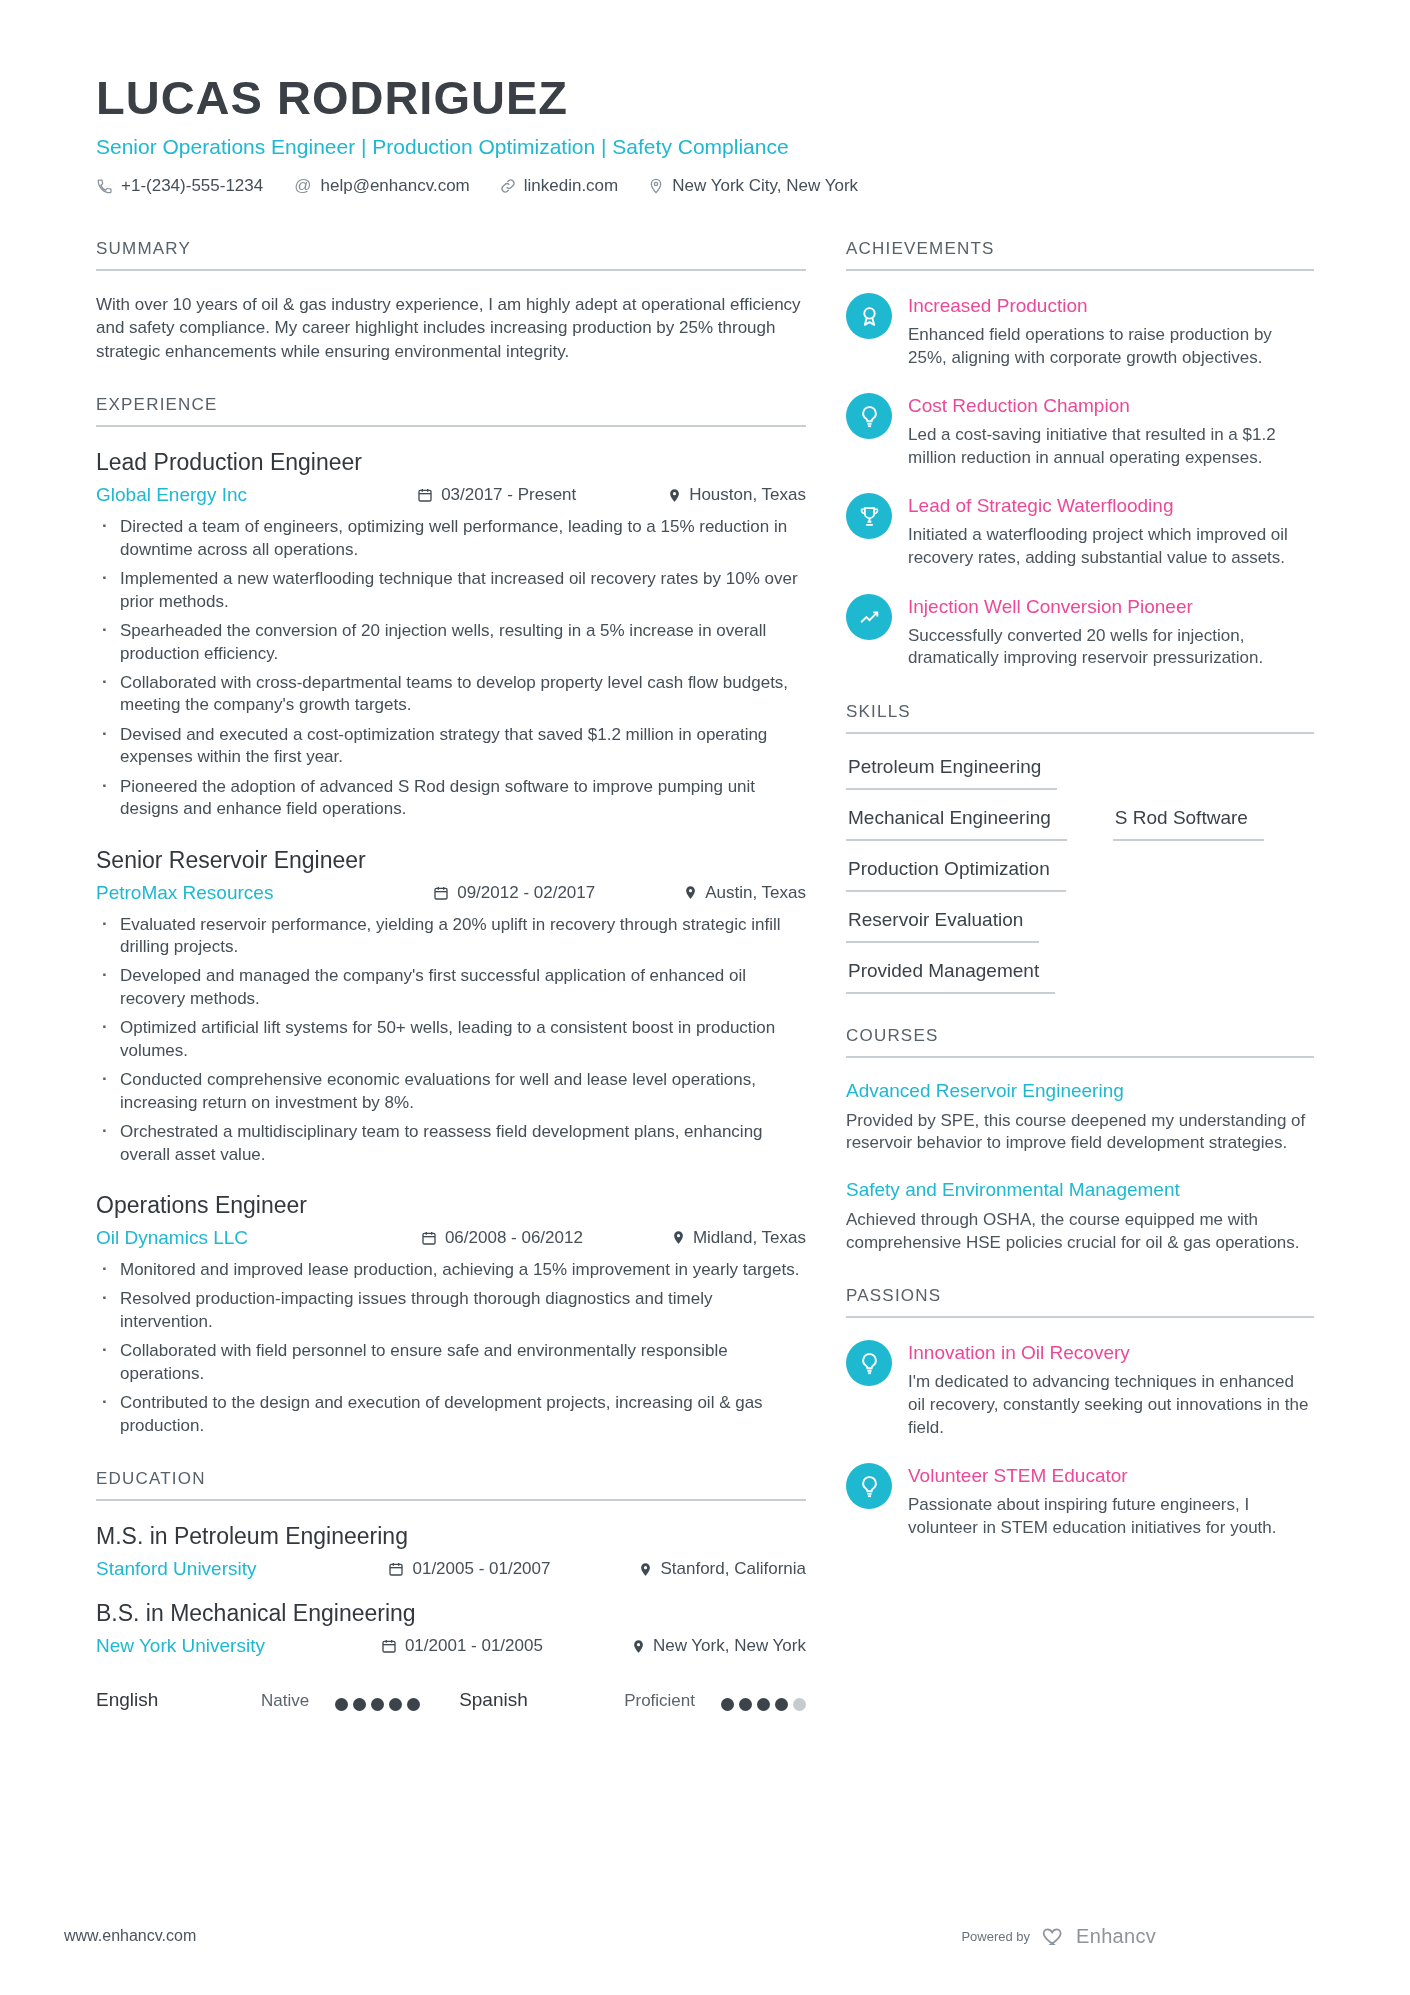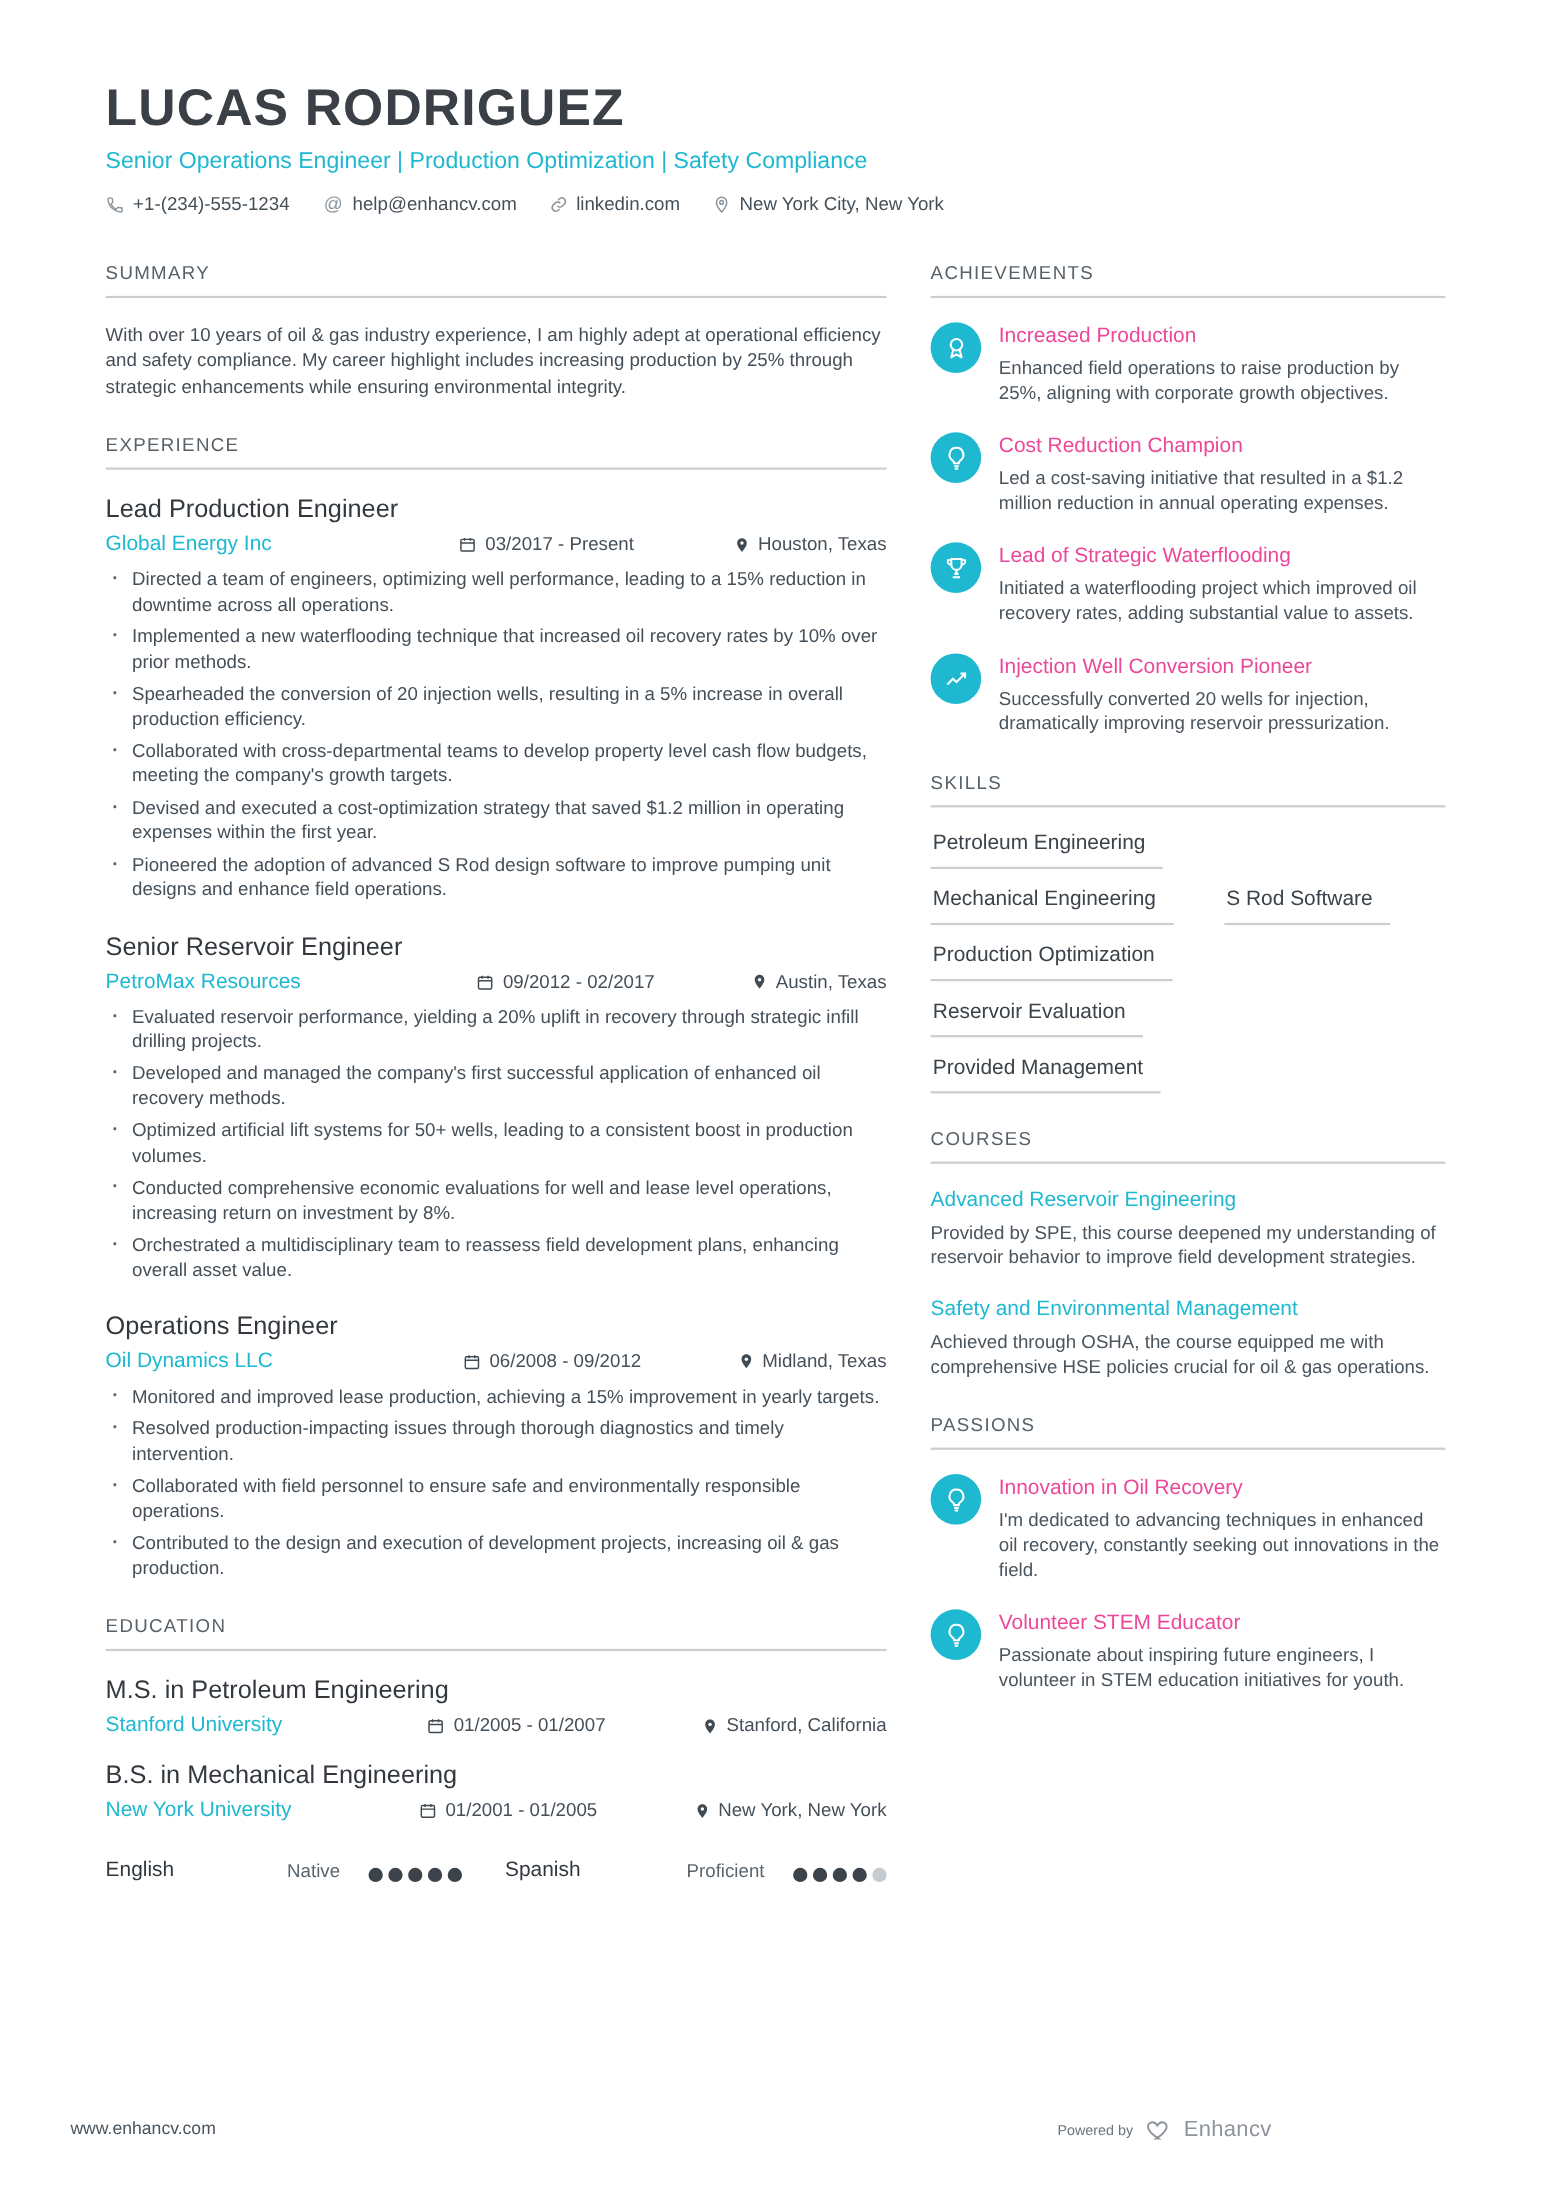--- a/index.html
+++ b/index.html
@@ -211,21 +211,21 @@
             <span class="company">Oil Dynamics LLC</span>
             <span class="meta-dates">
               <span class="meta-icon">
                   <svg viewBox="0 0 24 24" width="16" height="16">
                     <rect x="3" y="5" width="18" height="16" rx="2" fill="none" stroke="currentColor" stroke-width="2"></rect>
                     <line x1="8" y1="3" x2="8" y2="7" stroke="currentColor" stroke-width="2"></line>
                     <line x1="16" y1="3" x2="16" y2="7" stroke="currentColor" stroke-width="2"></line>
                     <line x1="3" y1="10" x2="21" y2="10" stroke="currentColor" stroke-width="2"></line>
                   </svg>
                 </span>
-              <span>06/2008 - 09/2012</span>
+              <span>06/2008 - 06/2012</span>
             </span>
             <span class="meta-loc">
               <span class="meta-icon">
                   <svg viewBox="0 0 24 24" width="15" height="15">
                     <path d="M12 2C8.1 2 5 5.1 5 9c0 5.2 7 13 7 13s7-7.8 7-13c0-3.9-3.1-7-7-7z" fill="currentColor"></path>
                     <circle cx="12" cy="9" r="2.5" fill="#fff"></circle>
                   </svg>
                 </span>
               <span>Midland, Texas</span>
             </span>

